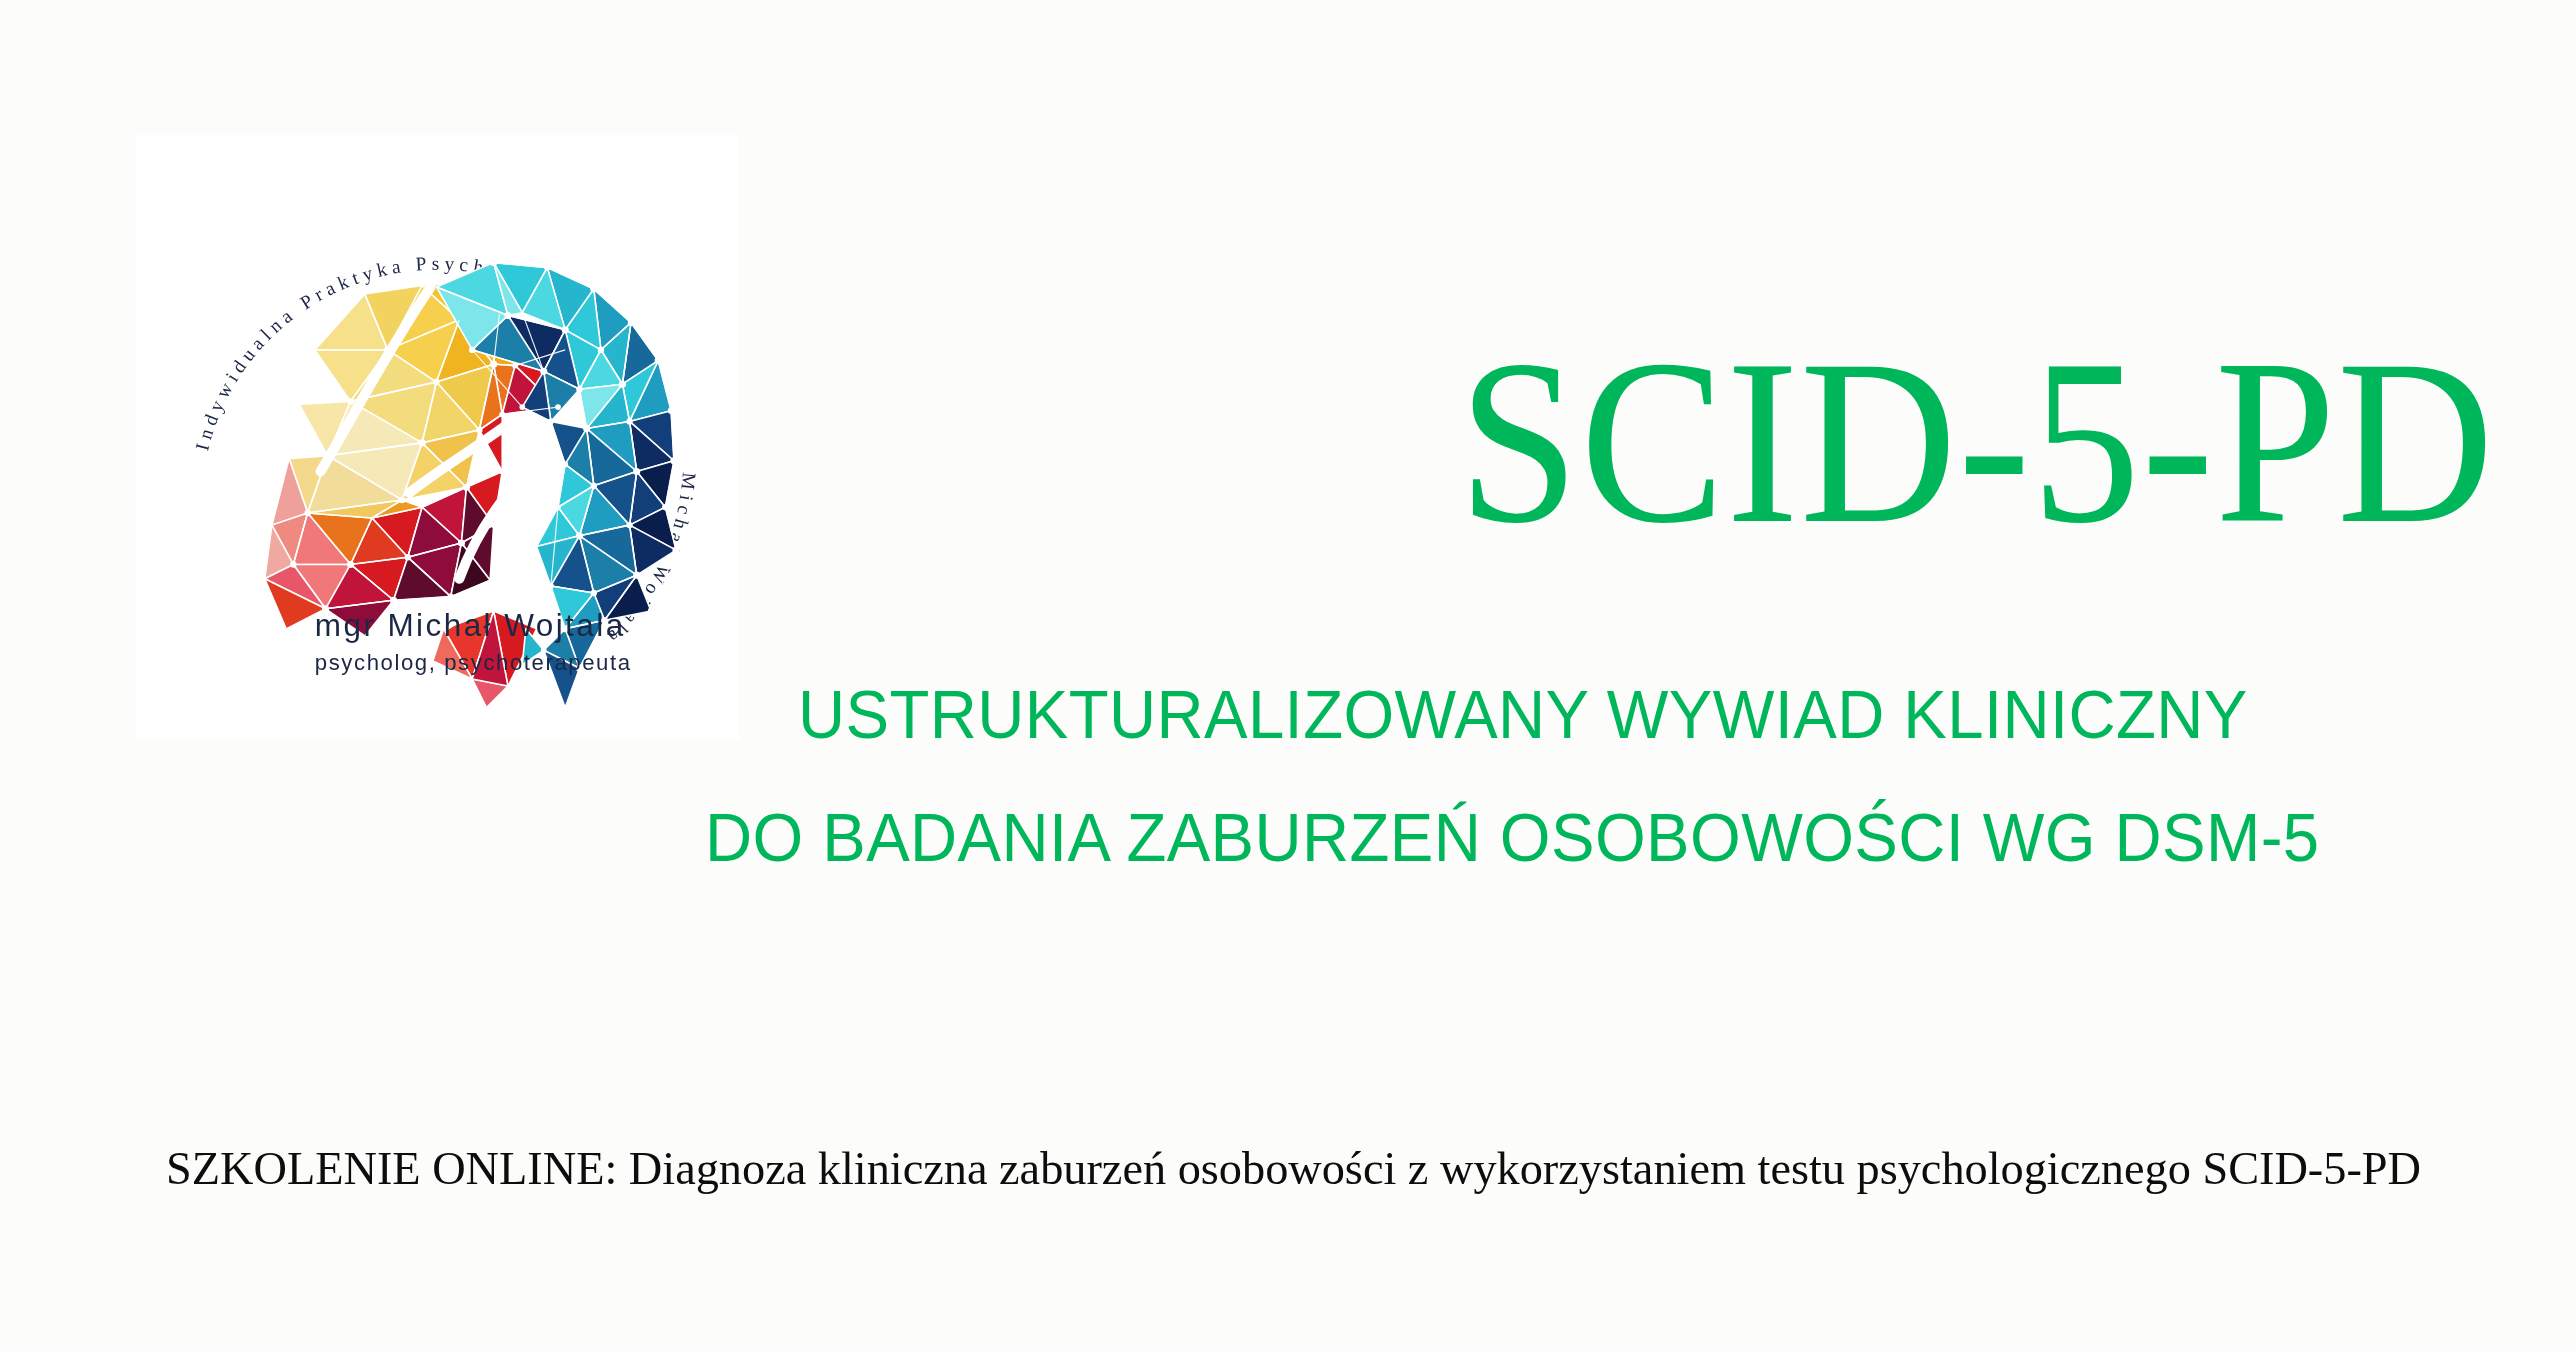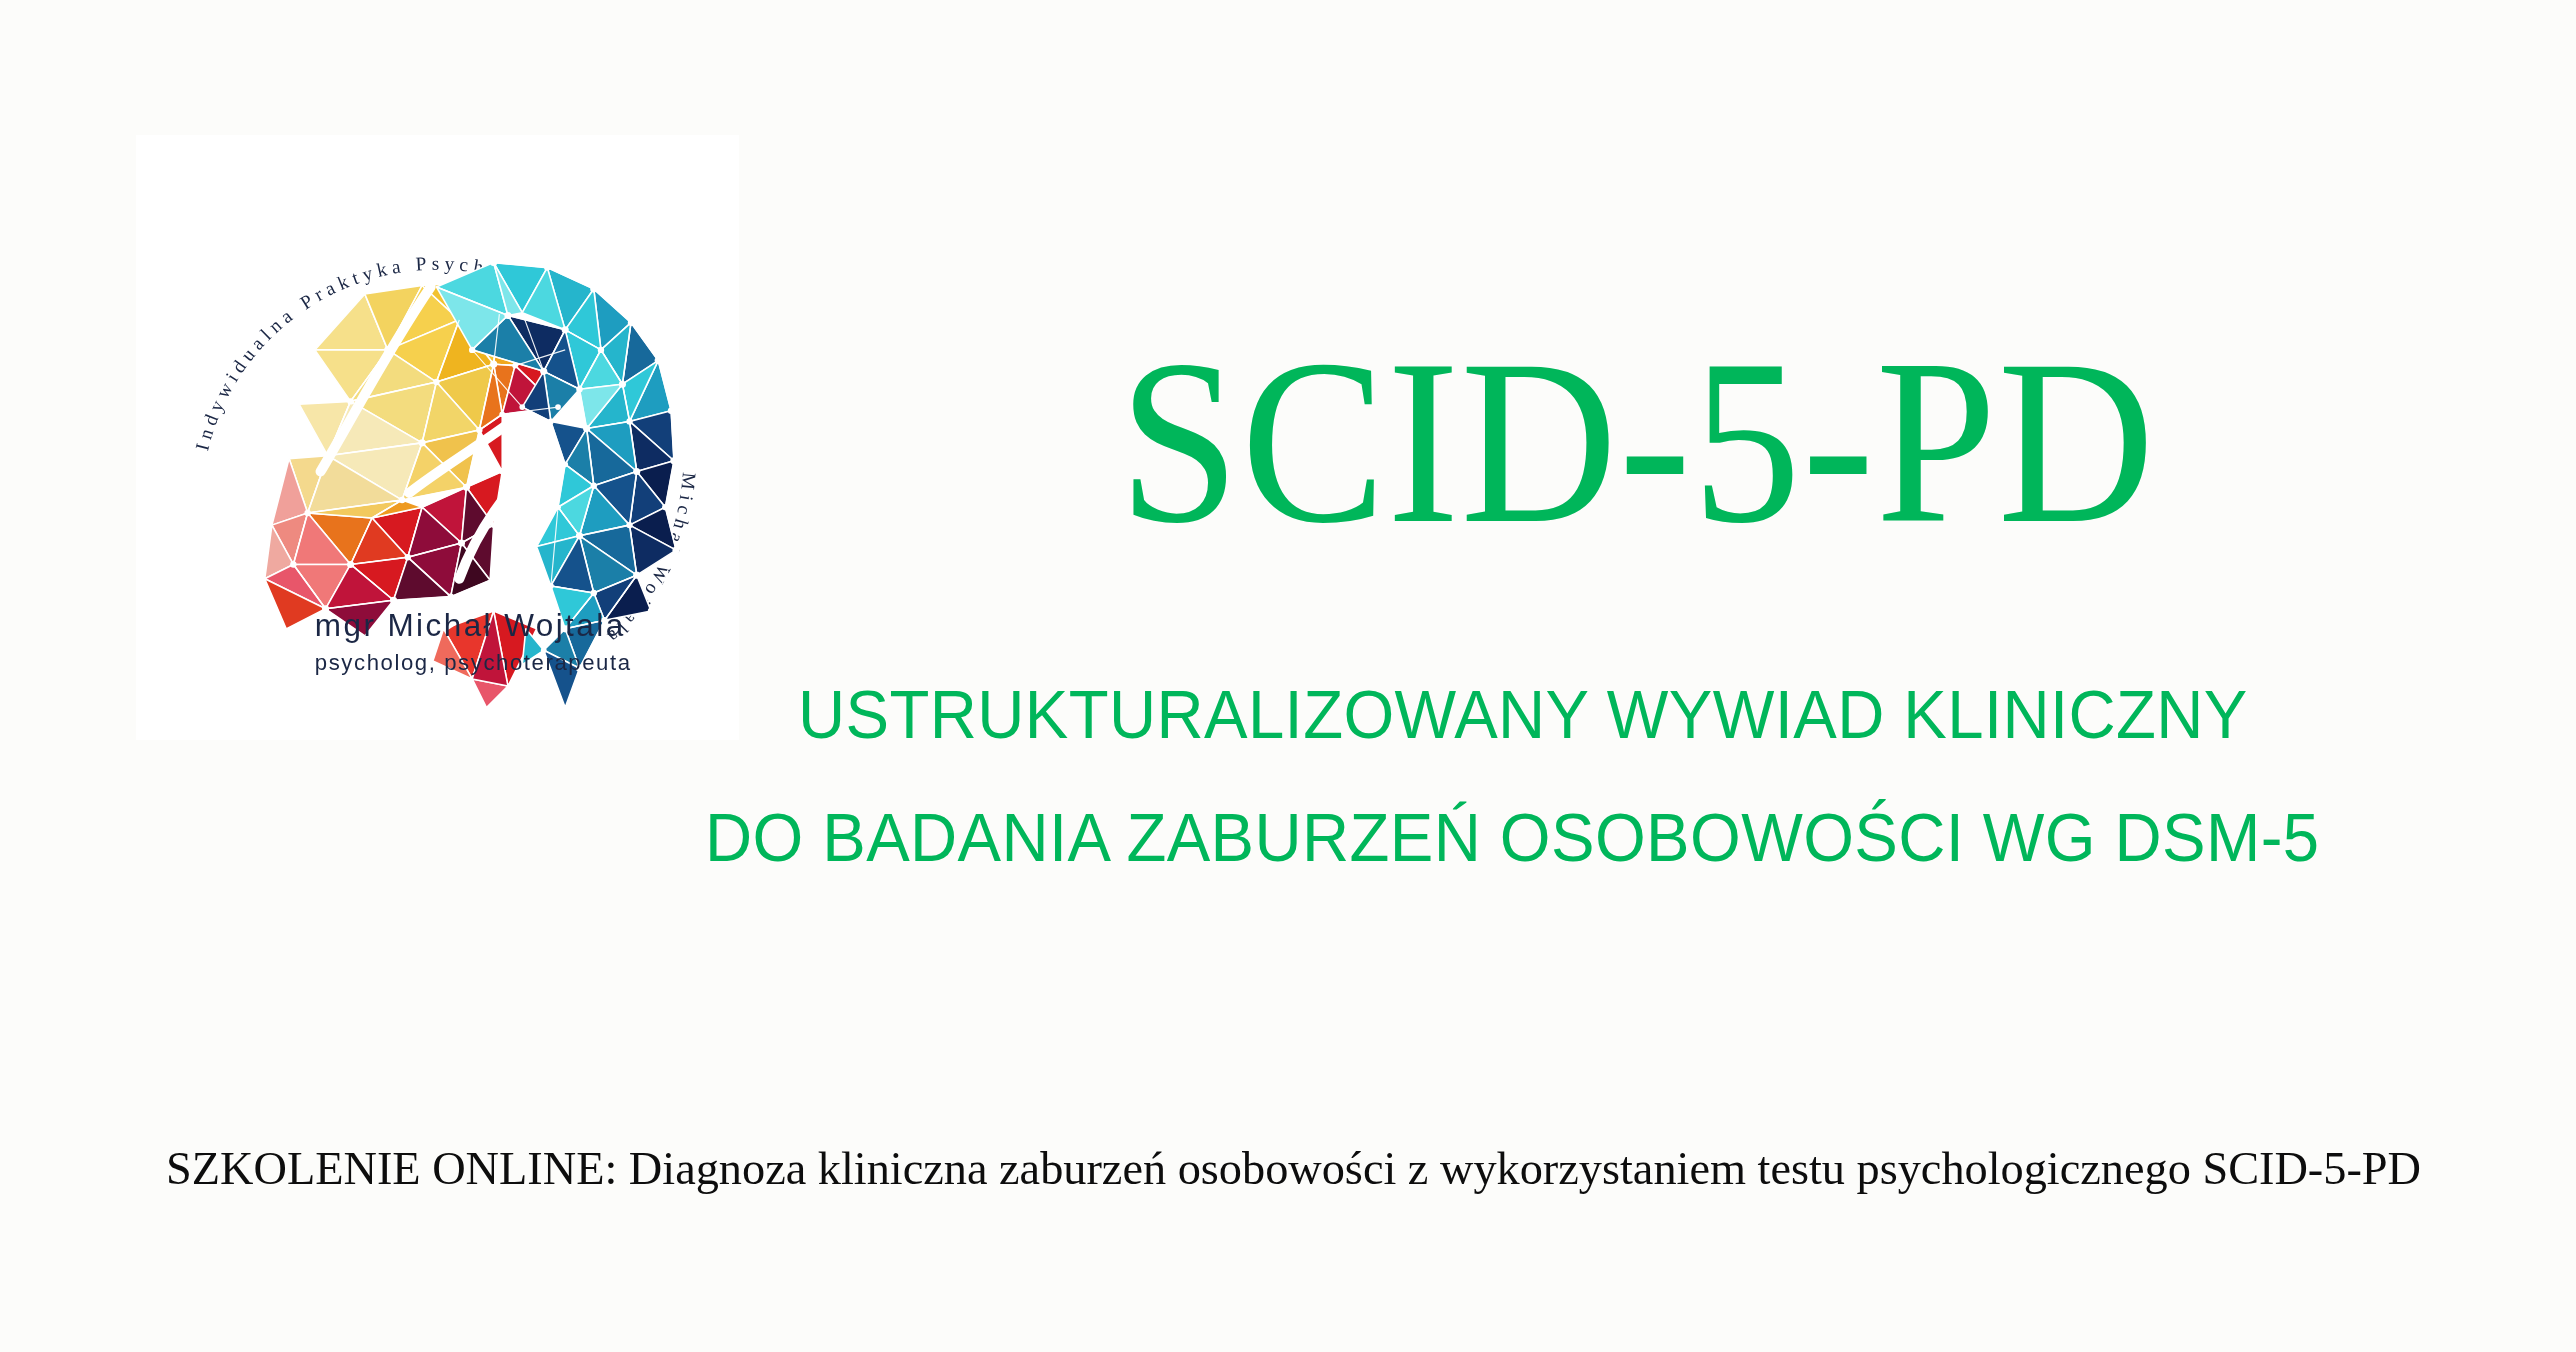--- a/index.html
+++ b/index.html
@@ -38,21 +38,21 @@
     width: 603px;
     height: 605px;
   }
 
   
   #headline-block {
     position: absolute;
     left: 1059px;
     top: 326px;
     width: 1496px;
-    text-align: left;
+    text-align: right;
   }
   #main-title {
     margin: 0;
     font-family: "Liberation Serif", "DejaVu Serif", serif;
     font-size: 236px;
     line-height: 0.98;
     font-weight: 400;
     color: #00b65a;
     letter-spacing: 1.4px;
     transform: scaleX(0.92);

